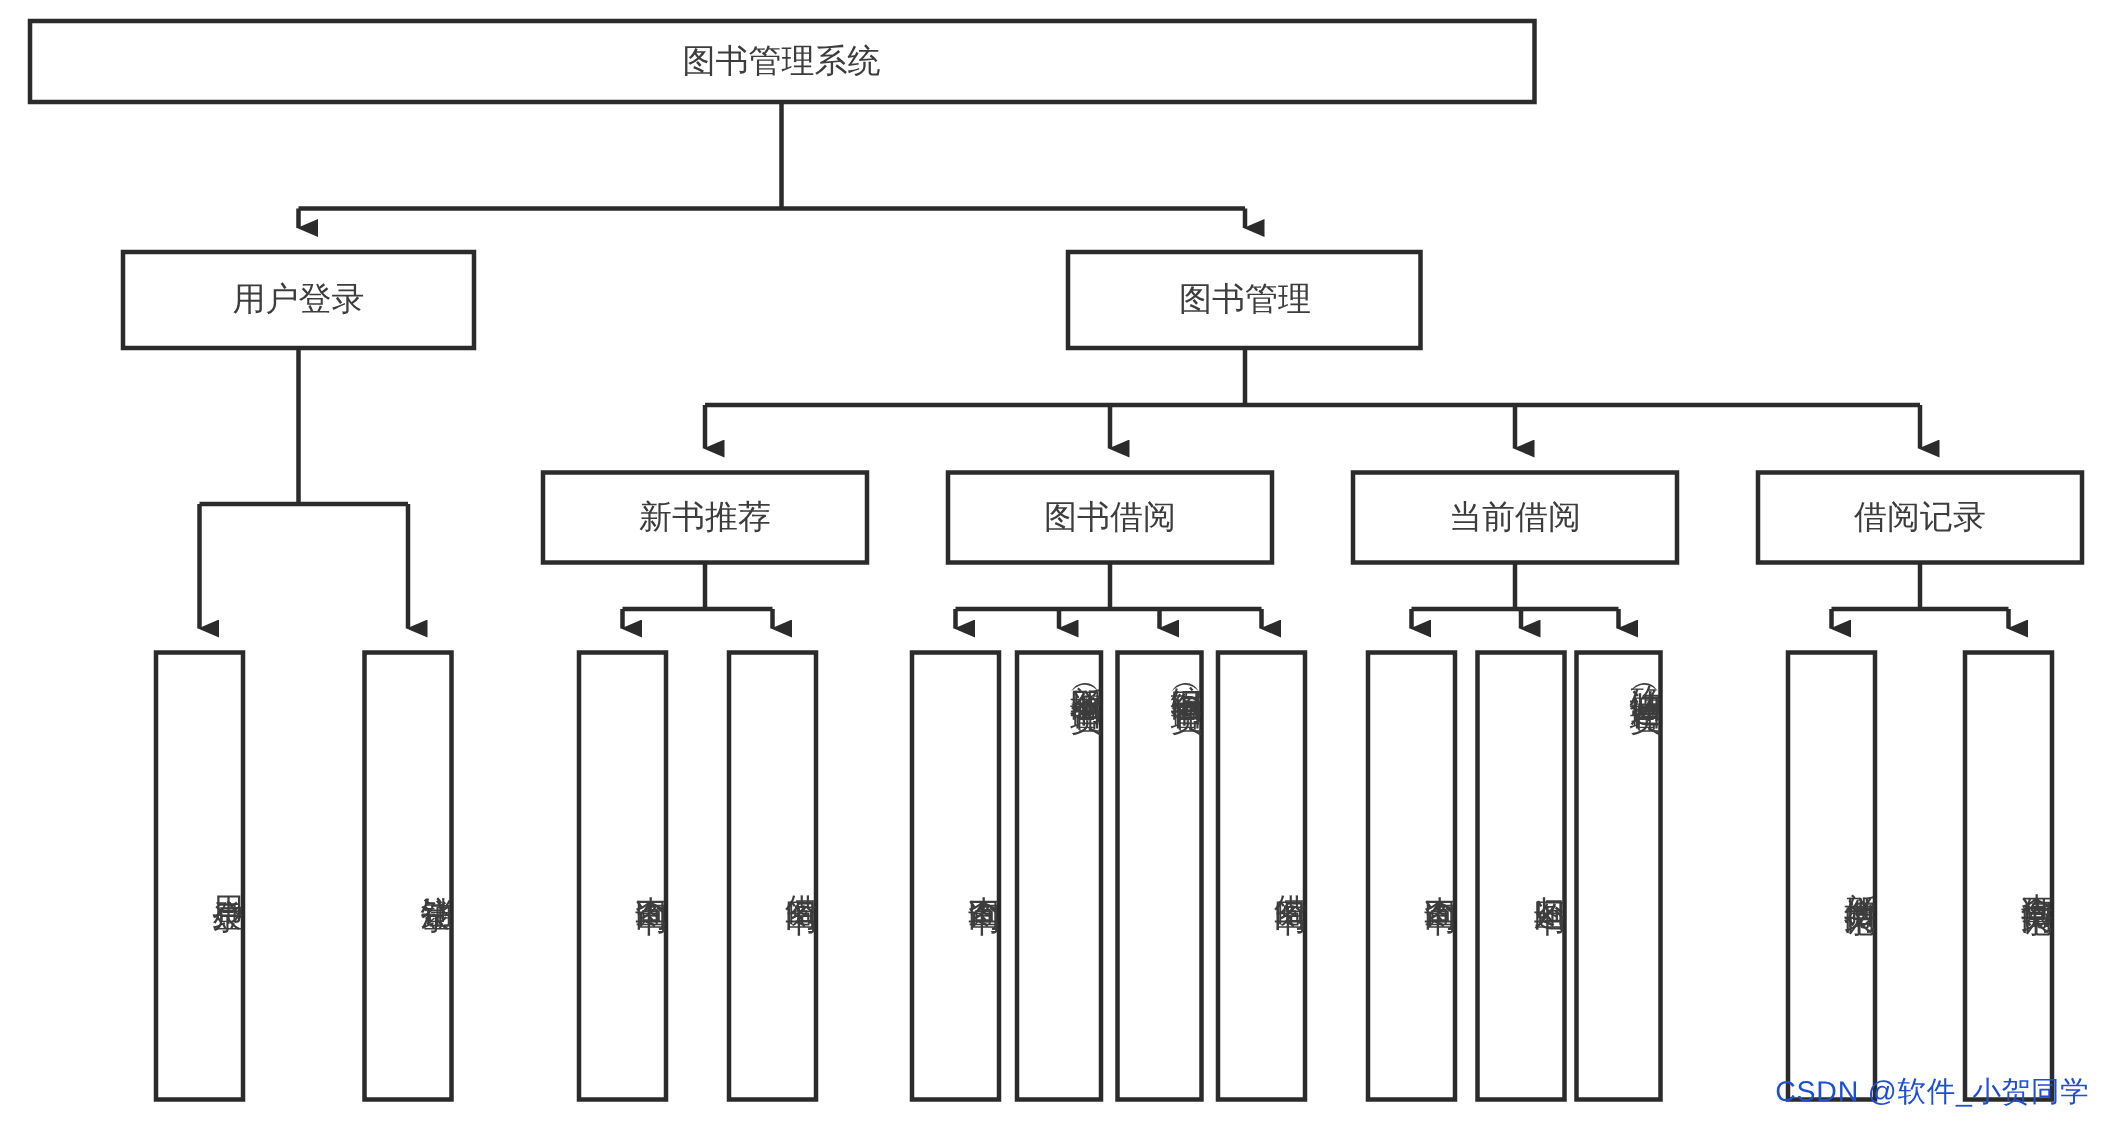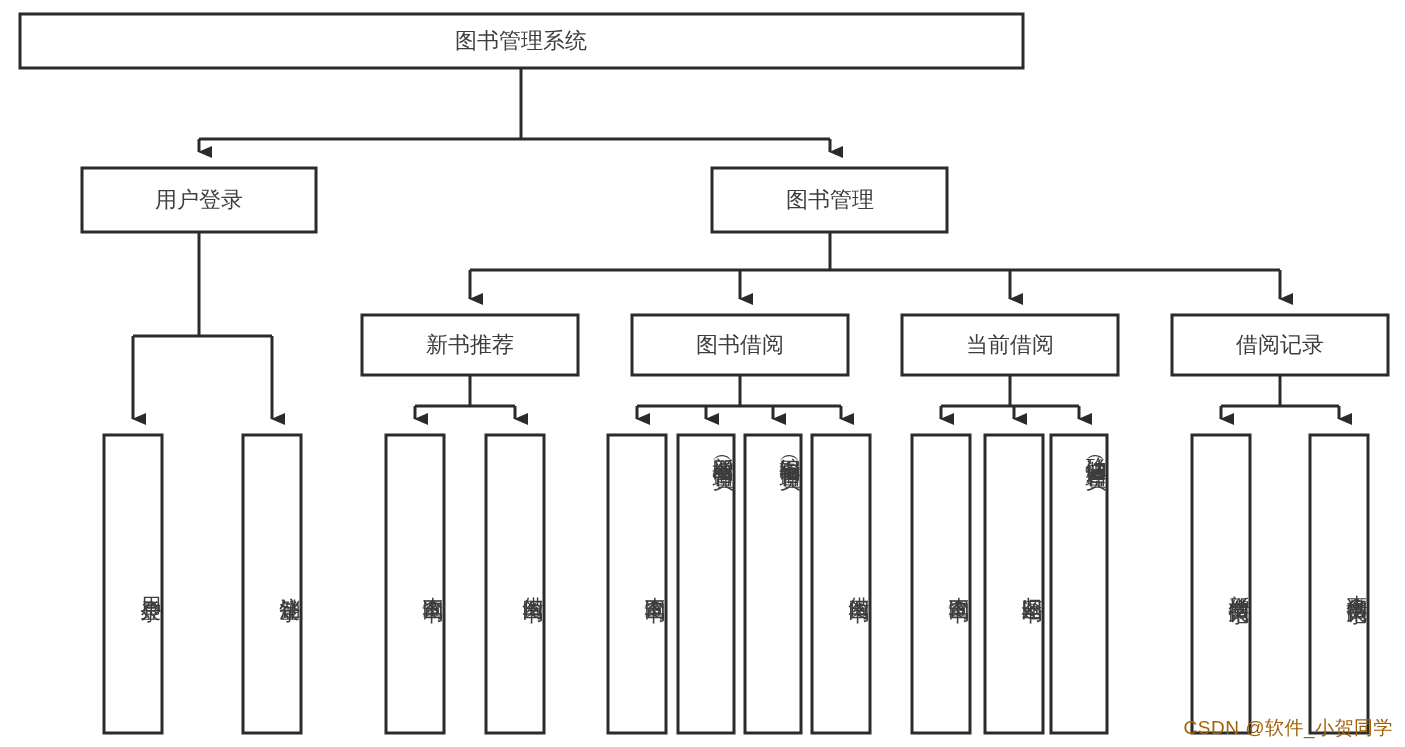--- a/index.html
+++ b/index.html
@@ -34,21 +34,21 @@
     display:flex;
     justify-content:center;
     pointer-events:none;
   }
   .vlabel.top{justify-content:flex-start;}
 
   .watermark{
     position:absolute;
     right:12px;
     bottom:6px;
-    color:#a16207;
+    color:#1d4ed8;
     font-size:19px;
     font-family:"Liberation Sans","DejaVu Sans",sans-serif;
     letter-spacing:0.5px;
     white-space:nowrap;
   }
 </style>
 </head>
 <body>
 
 <div id="stage">

